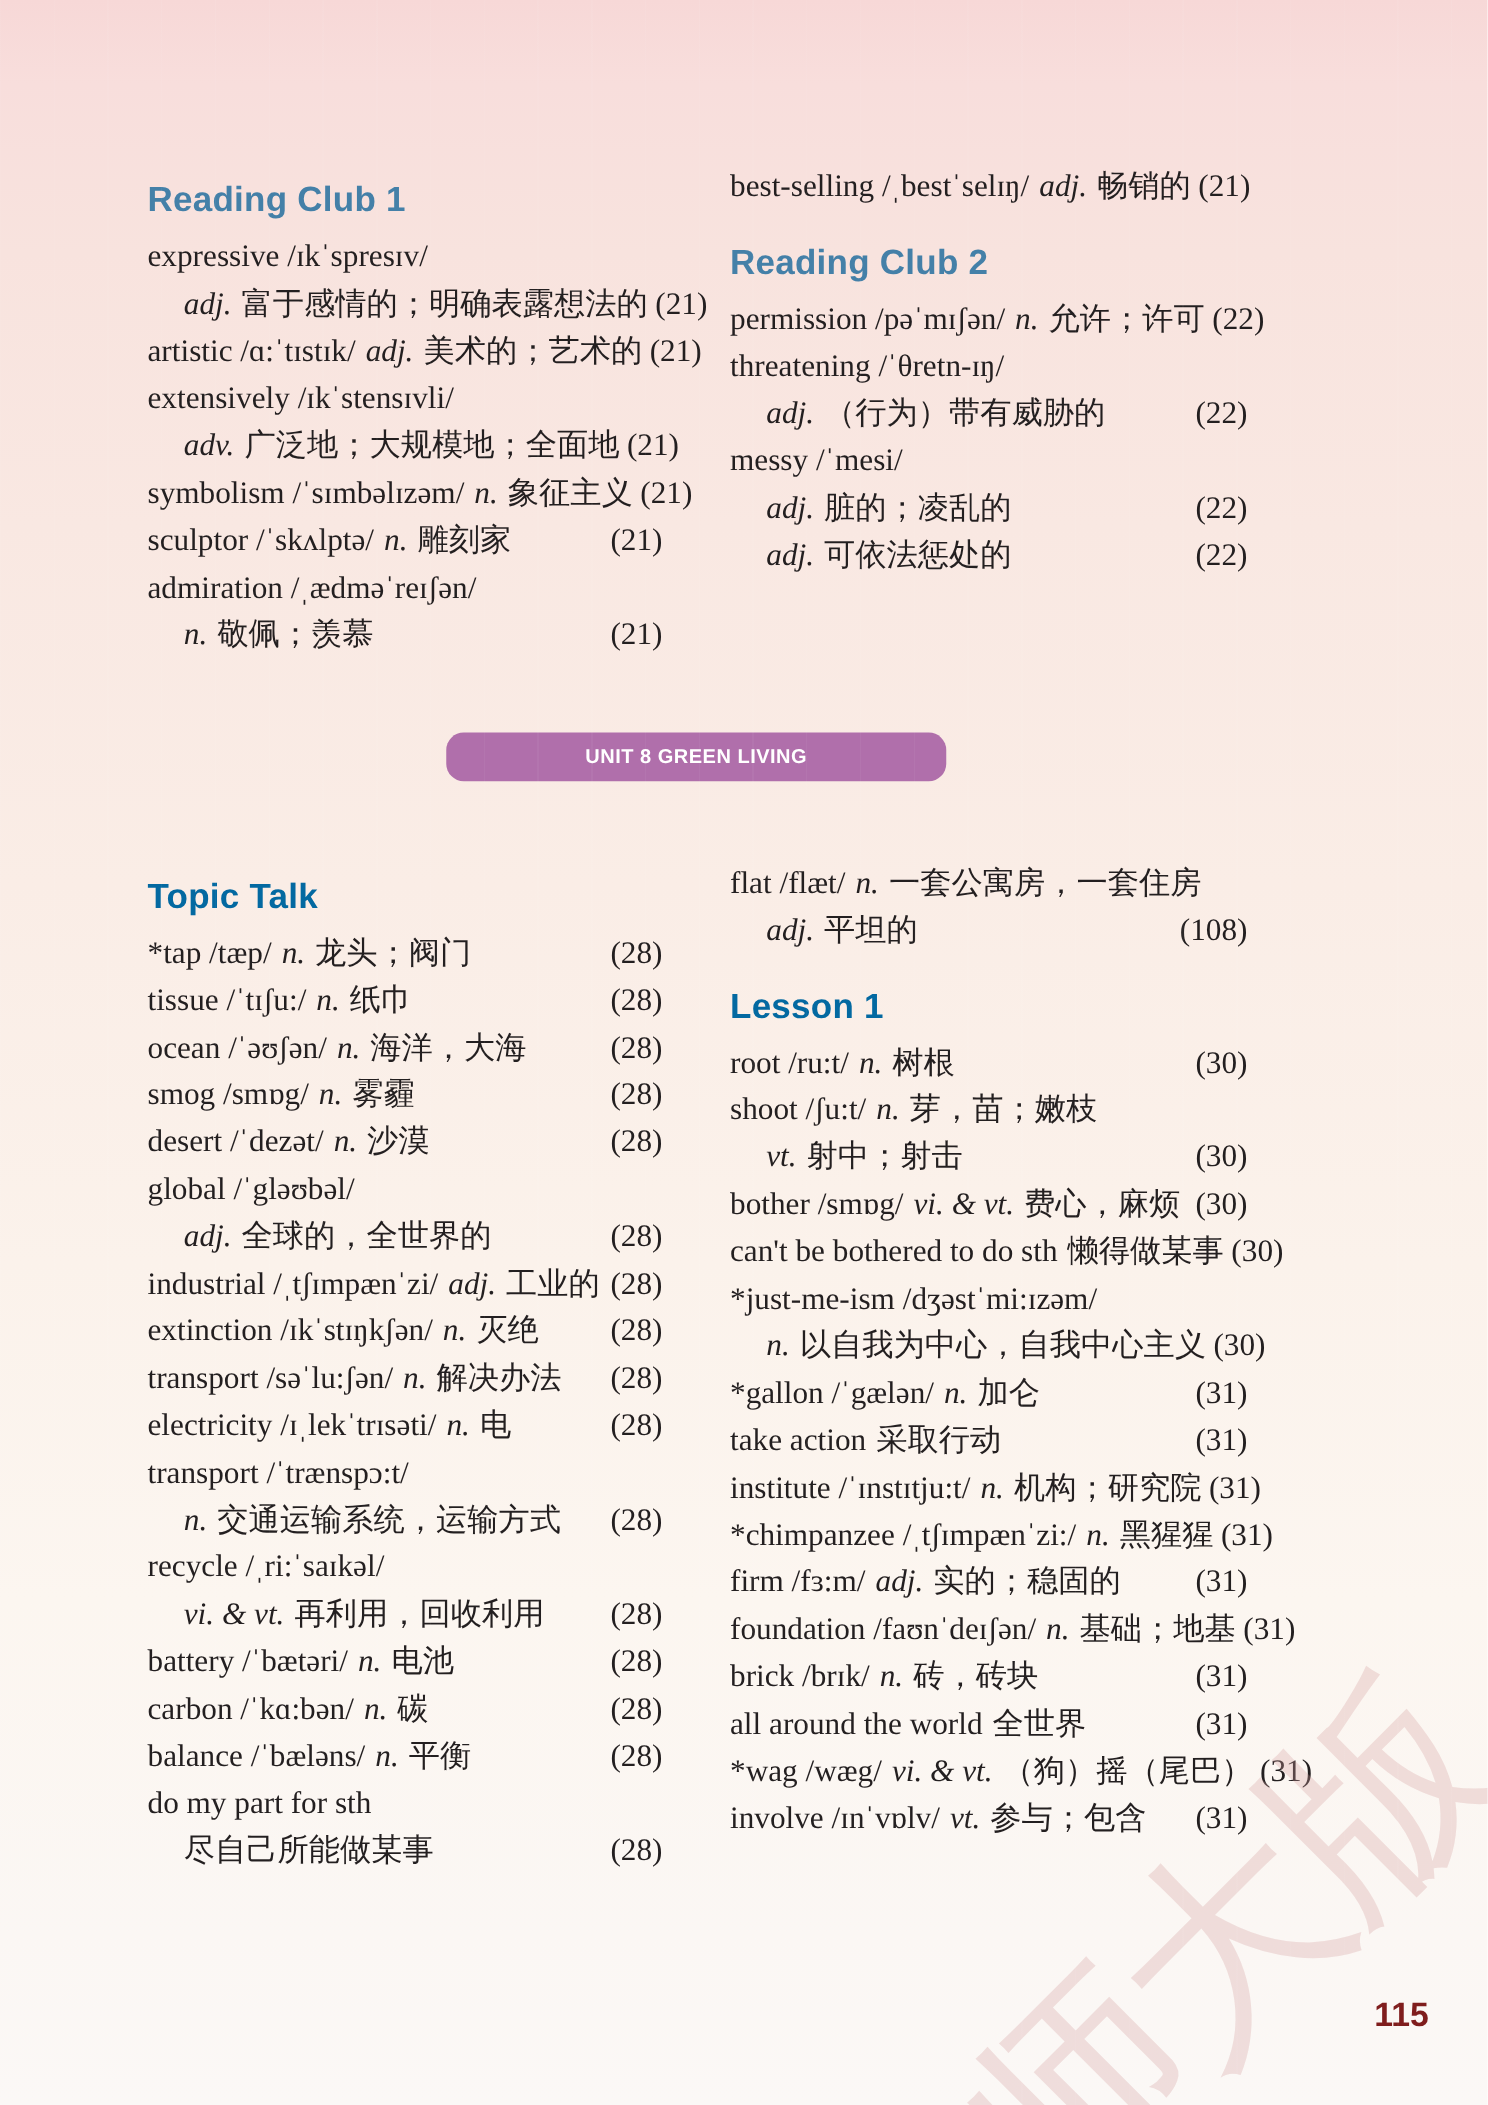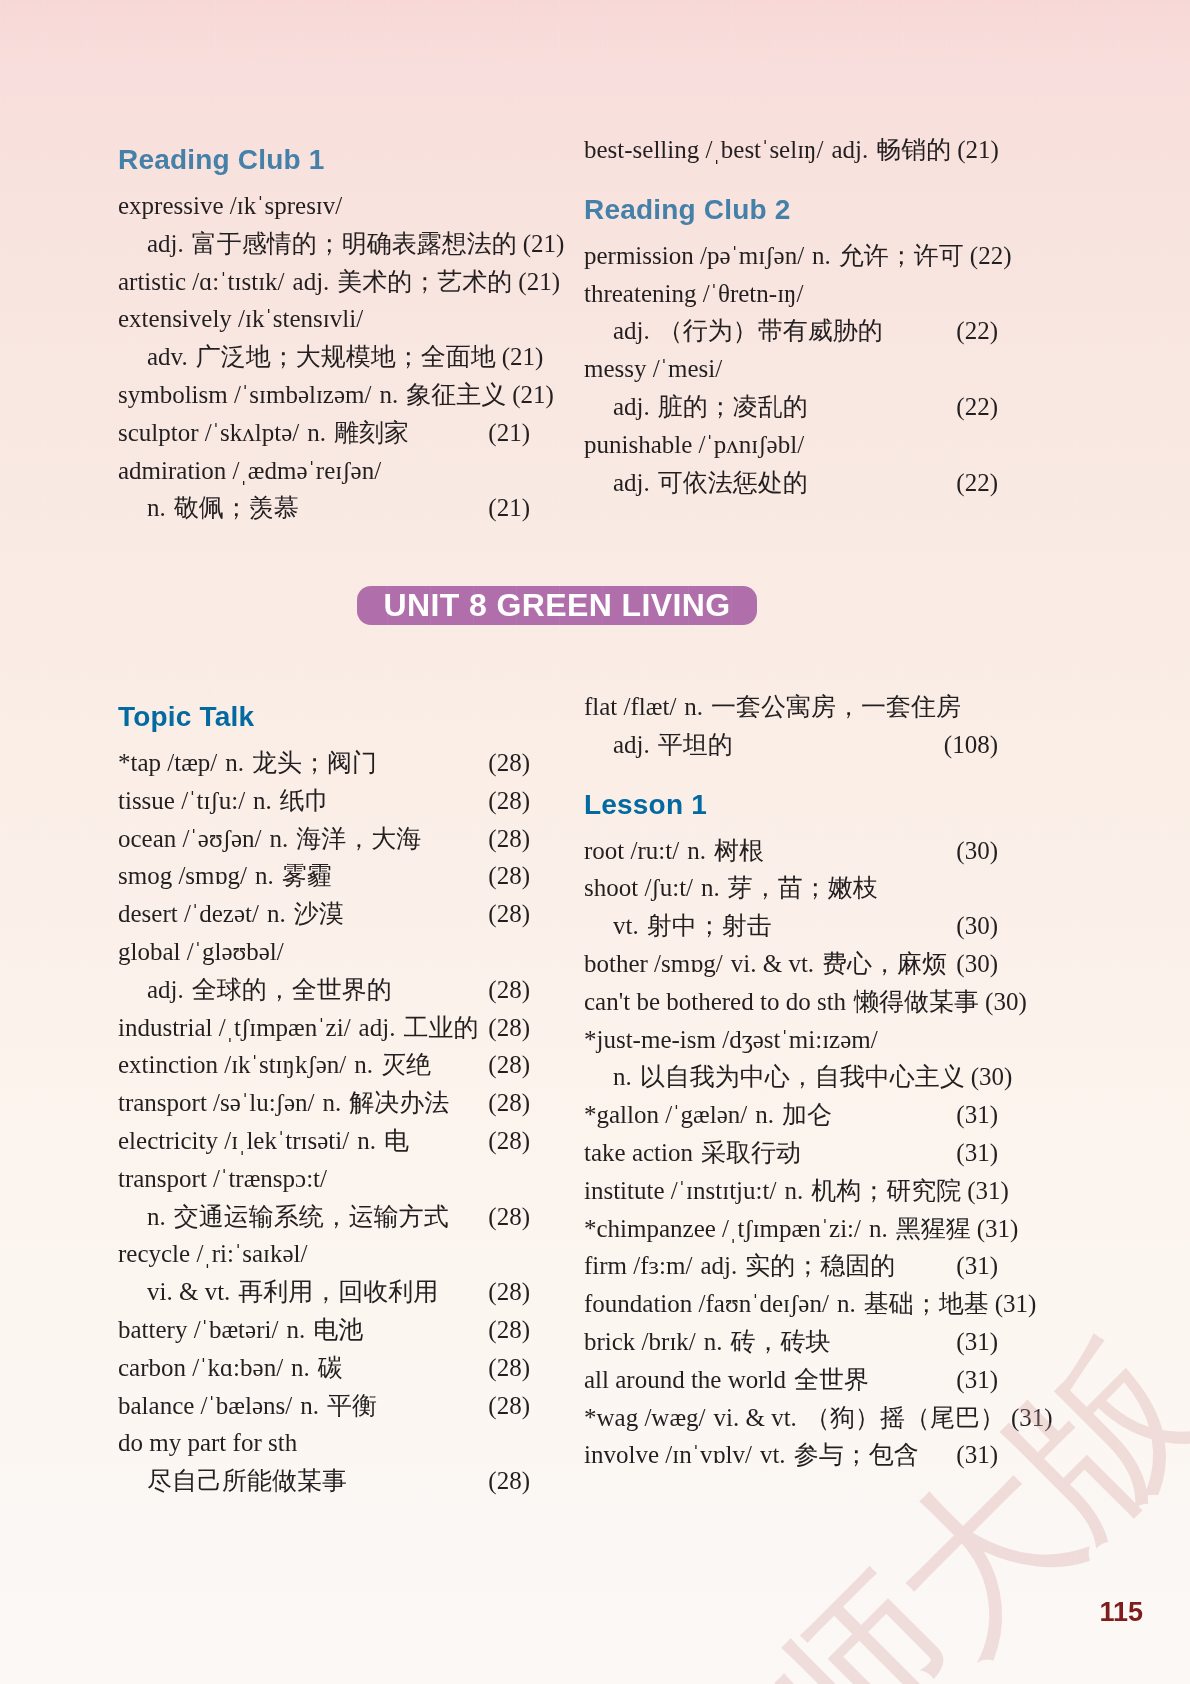--- a/index.html
+++ b/index.html
@@ -29,28 +29,28 @@
   .col-heading.blue { color:#4480a8; }
   .col-heading.purple { color:#0369a1; }
 
   .row {
     display:flex; justify-content:space-between; align-items:baseline;
     font-size:25px; line-height:37.8px; white-space:nowrap;
   }
   .row .entry { white-space:nowrap; }
   .row.indent { padding-left:29px;text-align:center; }
   .word + .pos, .word + .cn, .pos + .cn { margin-left:8px; }
-  .pos { }
+  .pos { font-style:italic; }
   .page { margin-left:6px; }
 
   .unit-banner {
     position:absolute; left:357px; top:586px; width:400px; height:39px;
     background:#b06fab; border-radius:14px;
     color:#ffffff; font-family:"Liberation Sans","DejaVu Sans",sans-serif;
-    font-weight:bold; font-size:32px; letter-spacing:.4px;
+    font-weight:bold; font-size:16px; letter-spacing:.4px;
     display:flex; align-items:center; justify-content:center;
   }
 
   .page-number {
     position:absolute; right:47px; bottom:56px;
     font-family:"Liberation Sans","DejaVu Sans",sans-serif;
     font-weight:bold; font-size:27px; color:#7f1d1d;
   }
 
   .watermark {
@@ -119,23 +119,20 @@
         <span class="entry"><span class="pos">adj.</span><span class="cn">（行为）带有威胁的</span></span>
         <span class="page">(22)</span>
       </div>
       <div class="row">
         <span class="entry"><span class="word">messy /ˈmesi/</span></span>
       </div>
       <div class="row indent">
         <span class="entry"><span class="pos">adj.</span><span class="cn">脏的；凌乱的</span></span>
         <span class="page">(22)</span>
       </div>
-      <div class="row">
-        <span class="entry"><span class="word">punishable /ˈpʌnɪʃəbl/</span></span>
-      </div>
       <div class="row indent">
         <span class="entry"><span class="pos">adj.</span><span class="cn">可依法惩处的</span></span>
         <span class="page">(22)</span>
       </div>
     </div>
 </div>
 
 <div class="unit-banner">UNIT 8 GREEN LIVING</div>
 
 <div class="unit-section two-col">

